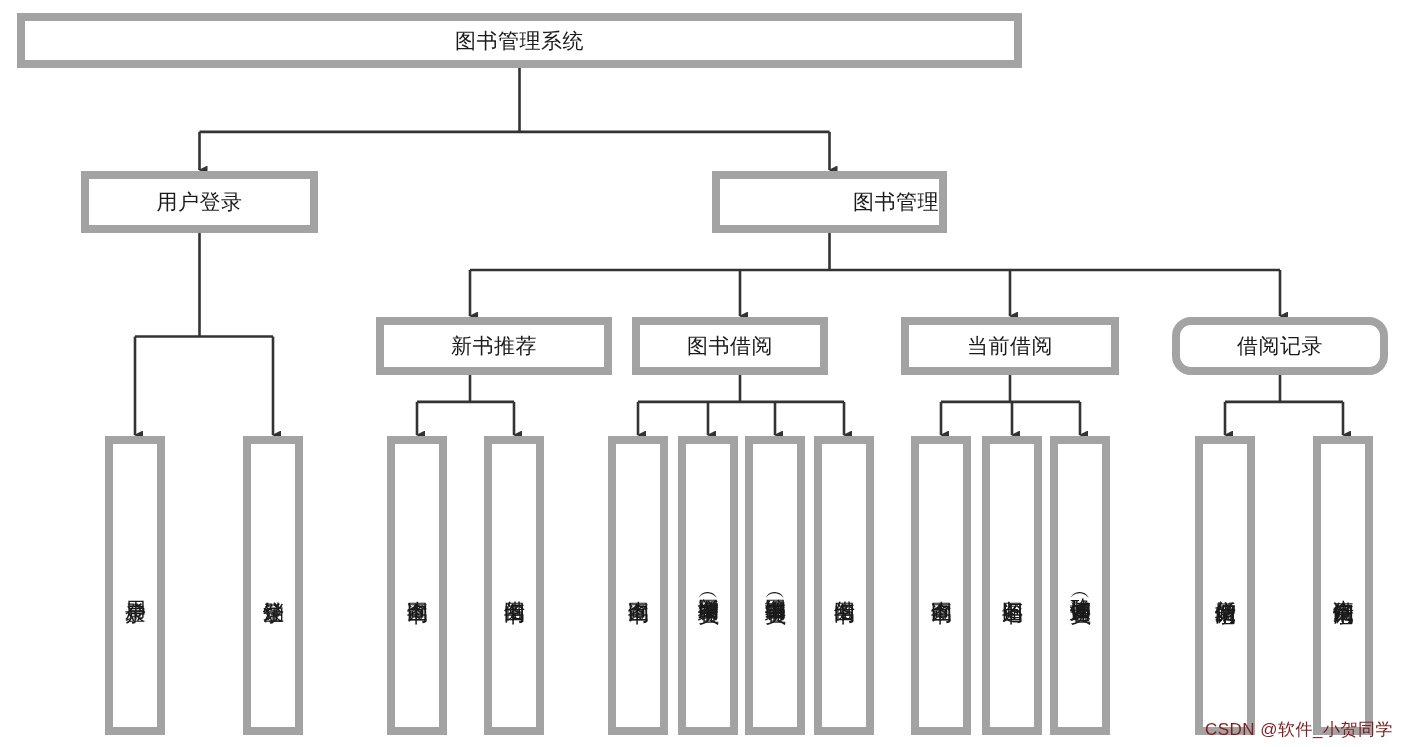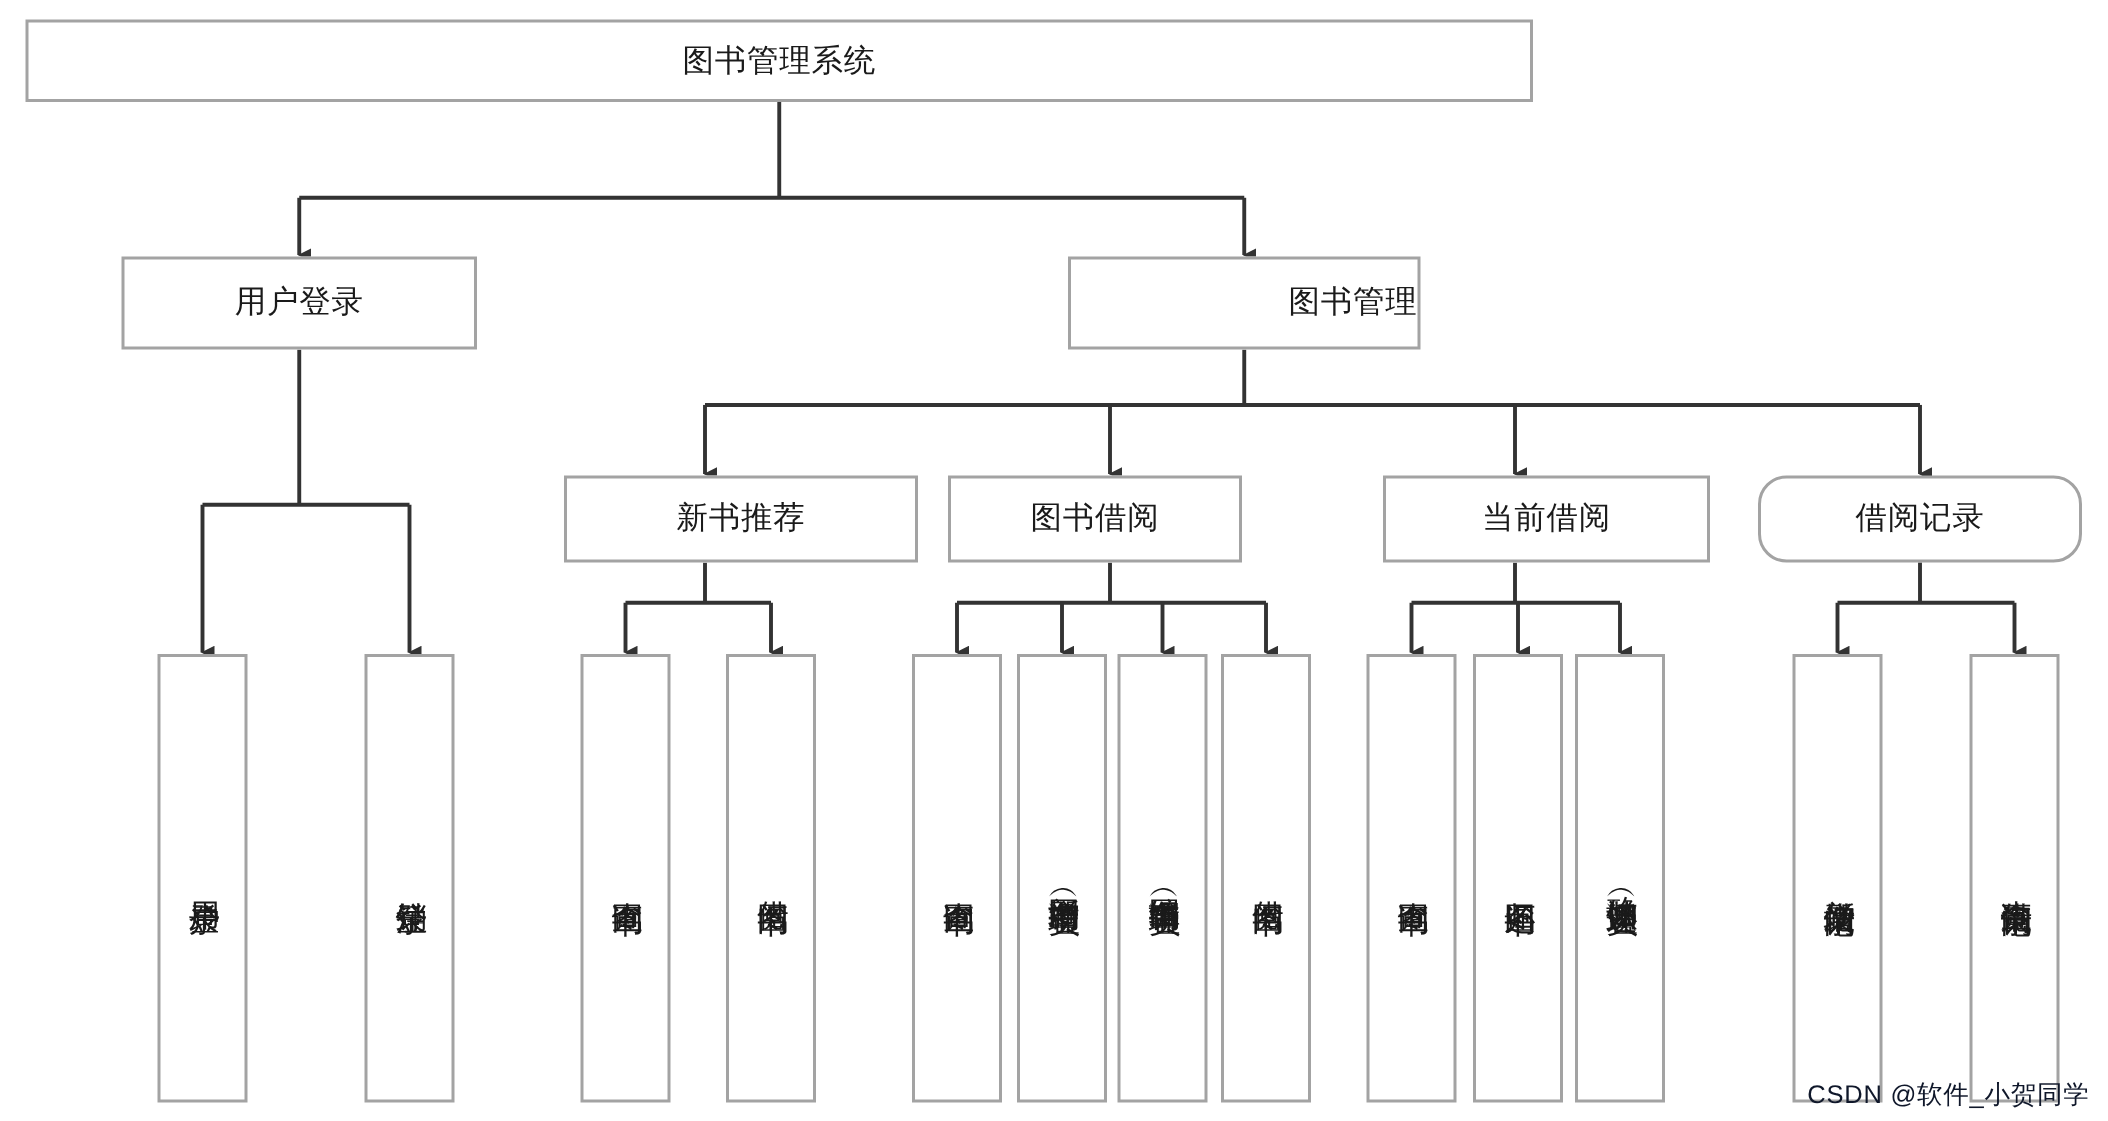--- a/index.html
+++ b/index.html
@@ -24,21 +24,21 @@
     left: 0;
     top: 0;
     width: 1405px;
     height: 747px;
     pointer-events: none;
   }
   .node {
     position: absolute;
     box-sizing: border-box;
     background: #ffffff;
-    border: 2px solid #a3a3a3;
+    border: 8px solid #a3a3a3;
     display: flex;
     align-items: center;
     justify-content: center;
     text-align: center;
   }
   .node .node-label {
     font-size: 21px;
     line-height: 1.12;
     color: #1a1a1a;
     letter-spacing: 0.5px;
@@ -57,21 +57,21 @@
     line-height: 1.18;
     letter-spacing: 1px;
     white-space: nowrap;
     max-height: 100%;
   }
   #watermark {
     position: absolute;
     right: 12px;
     bottom: 6px;
     font-size: 17px;
-    color: #0f172a;
+    color: #7f1d1d;
     letter-spacing: 0.5px;
     white-space: nowrap;
   }
 </style>
 </head>
 <body>
 
 <div id="diagram-canvas">
 
   <svg id="edge-layer" viewBox="0 0 1405 747" width="1405" height="747" xmlns="http://www.w3.org/2000/svg">
@@ -126,21 +126,21 @@
       </div>
       <div class="node" style="left: 712px; top: 171px; width: 235px; height: 62px; justify-content: flex-end;">
         <span class="node-label">图书管理</span>
       </div>
       <div class="node" style="left: 376px; top: 317px; width: 236px; height: 58px;">
         <span class="node-label">新书推荐</span>
       </div>
       <div class="node" style="left: 632px; top: 317px; width: 196px; height: 58px; justify-content: center;">
         <span class="node-label">图书借阅</span>
       </div>
-      <div class="node" style="left: 901px; top: 317px; width: 218px; height: 58px; margin-left: 21px;">
+      <div class="node" style="left: 901px; top: 317px; width: 218px; height: 58px;">
         <span class="node-label">当前借阅</span>
       </div>
       <div class="node" style="left: 1172px; top: 317px; width: 216px; height: 58px; border-radius: 19px;">
         <span class="node-label">借阅记录</span>
       </div>
       <div class="node leaf" style="left: 105px; top: 436px; width: 60px; height: 299px;">
         <span class="node-label">用户登录</span>
       </div>
       <div class="node leaf" style="left: 243px; top: 436px; width: 60px; height: 299px;">
         <span class="node-label">注销登录</span>

